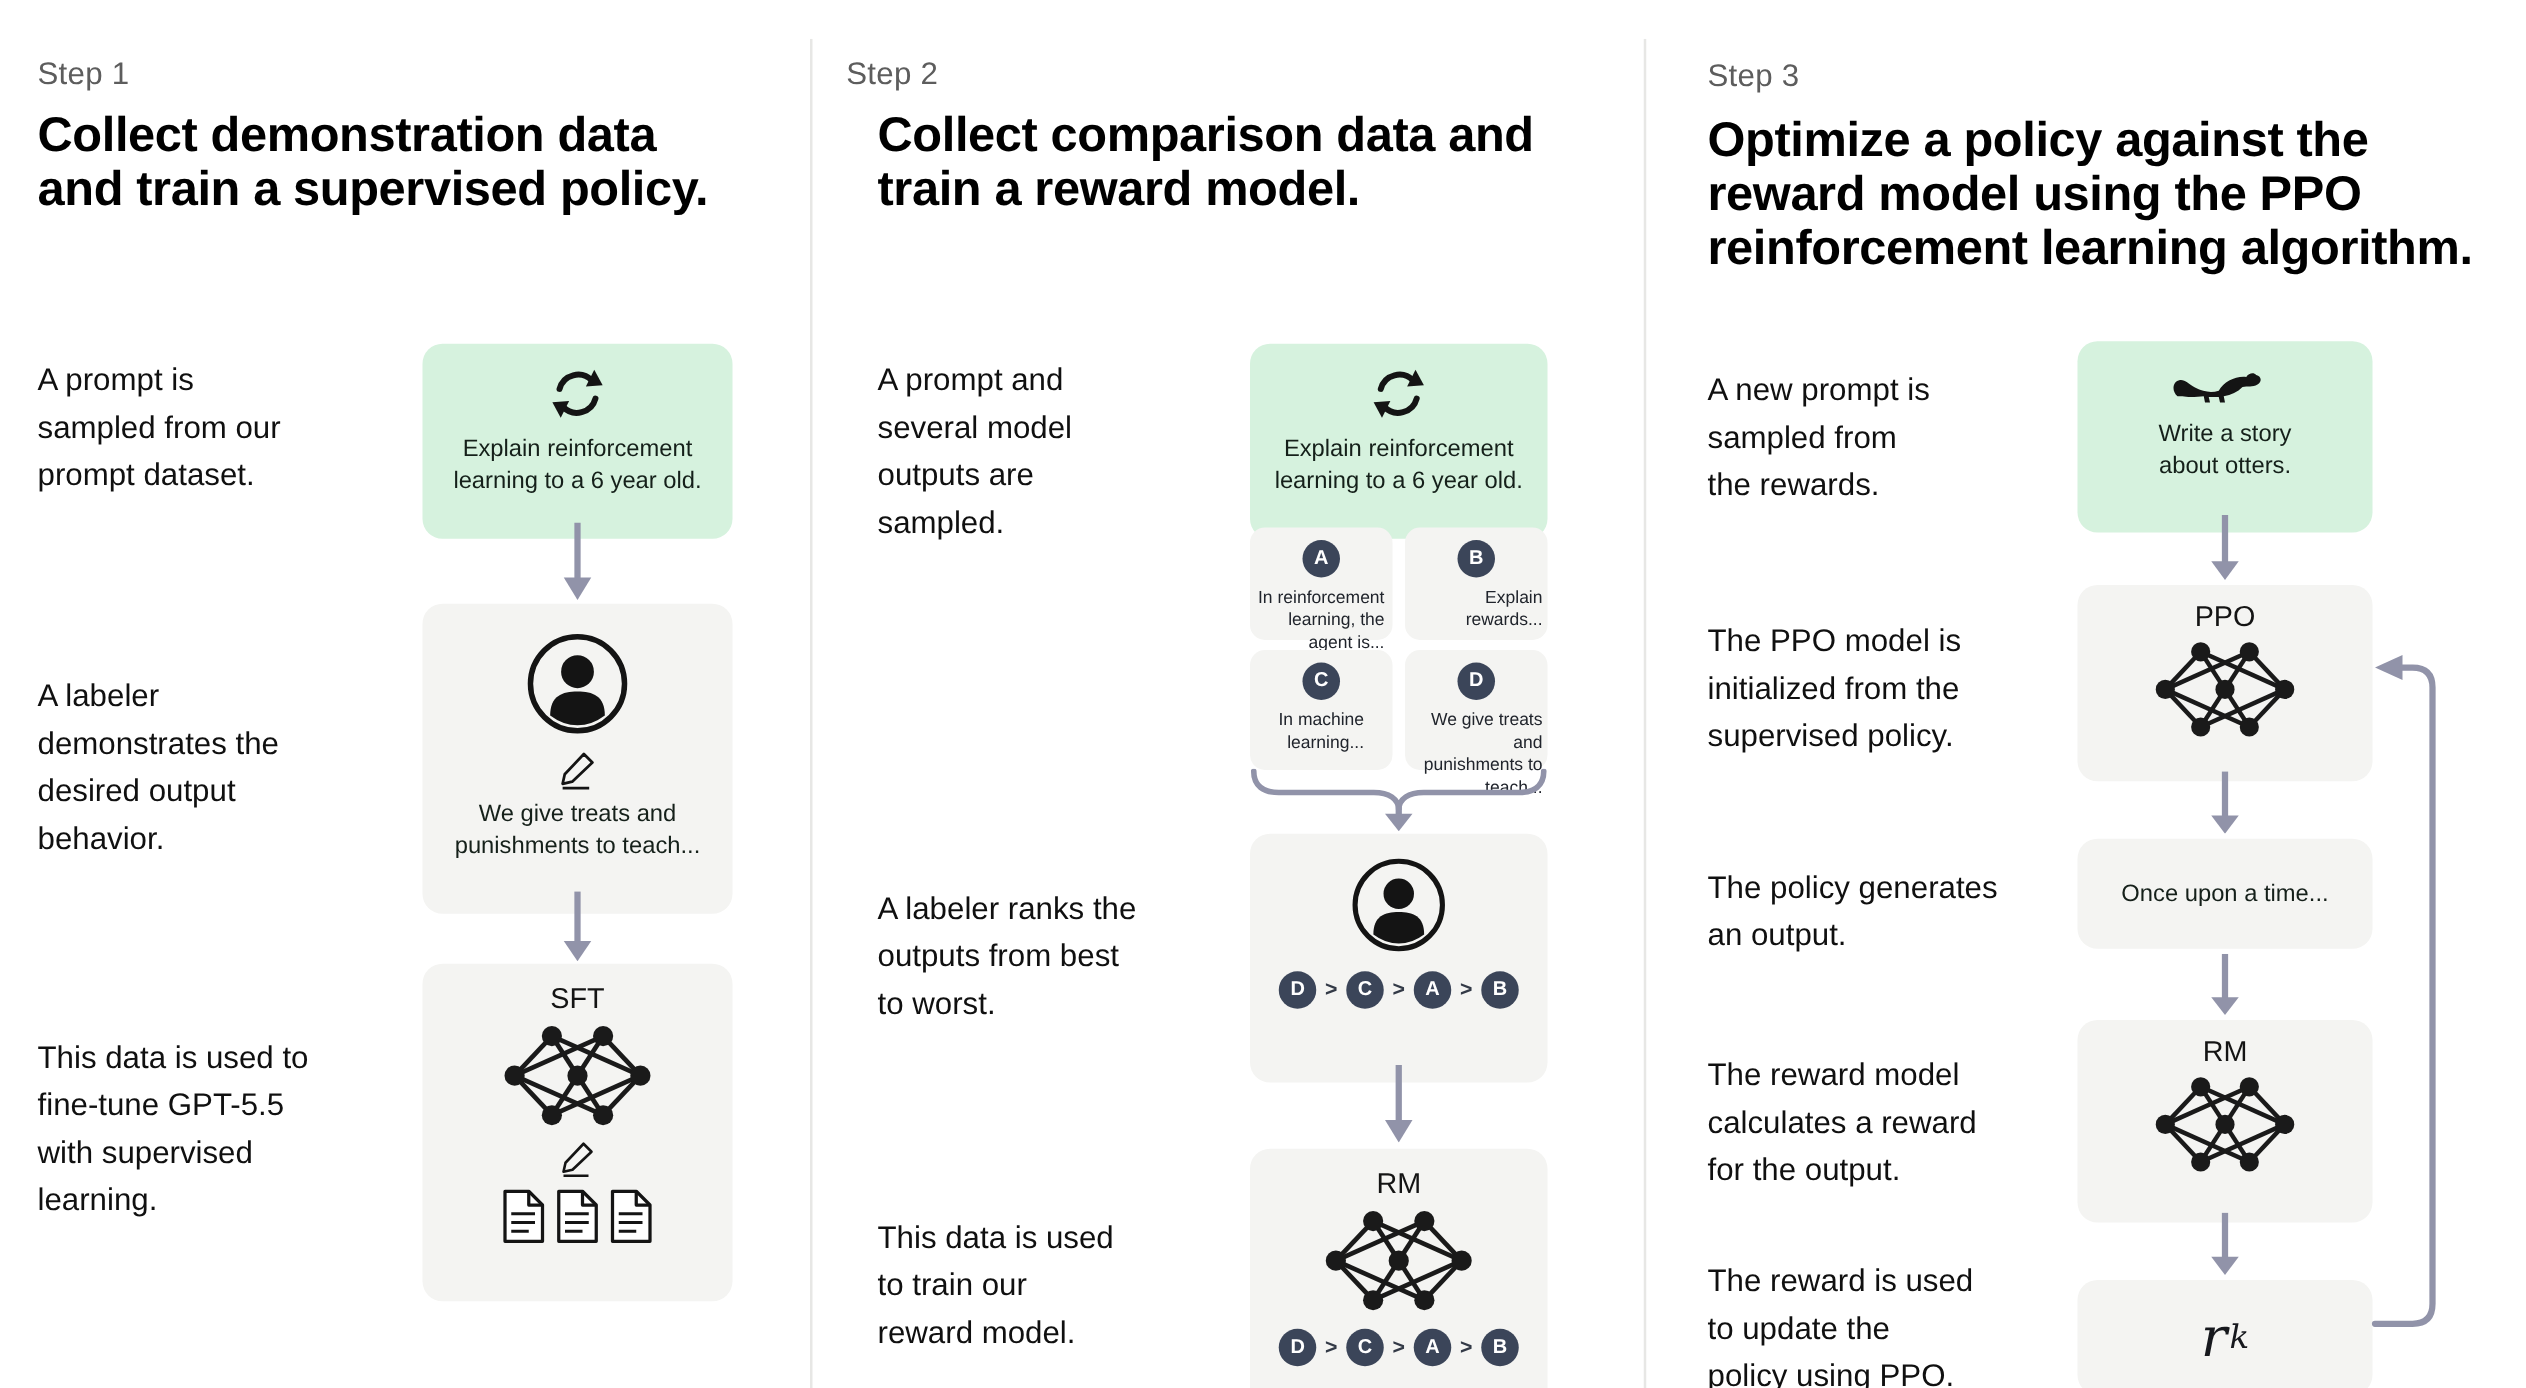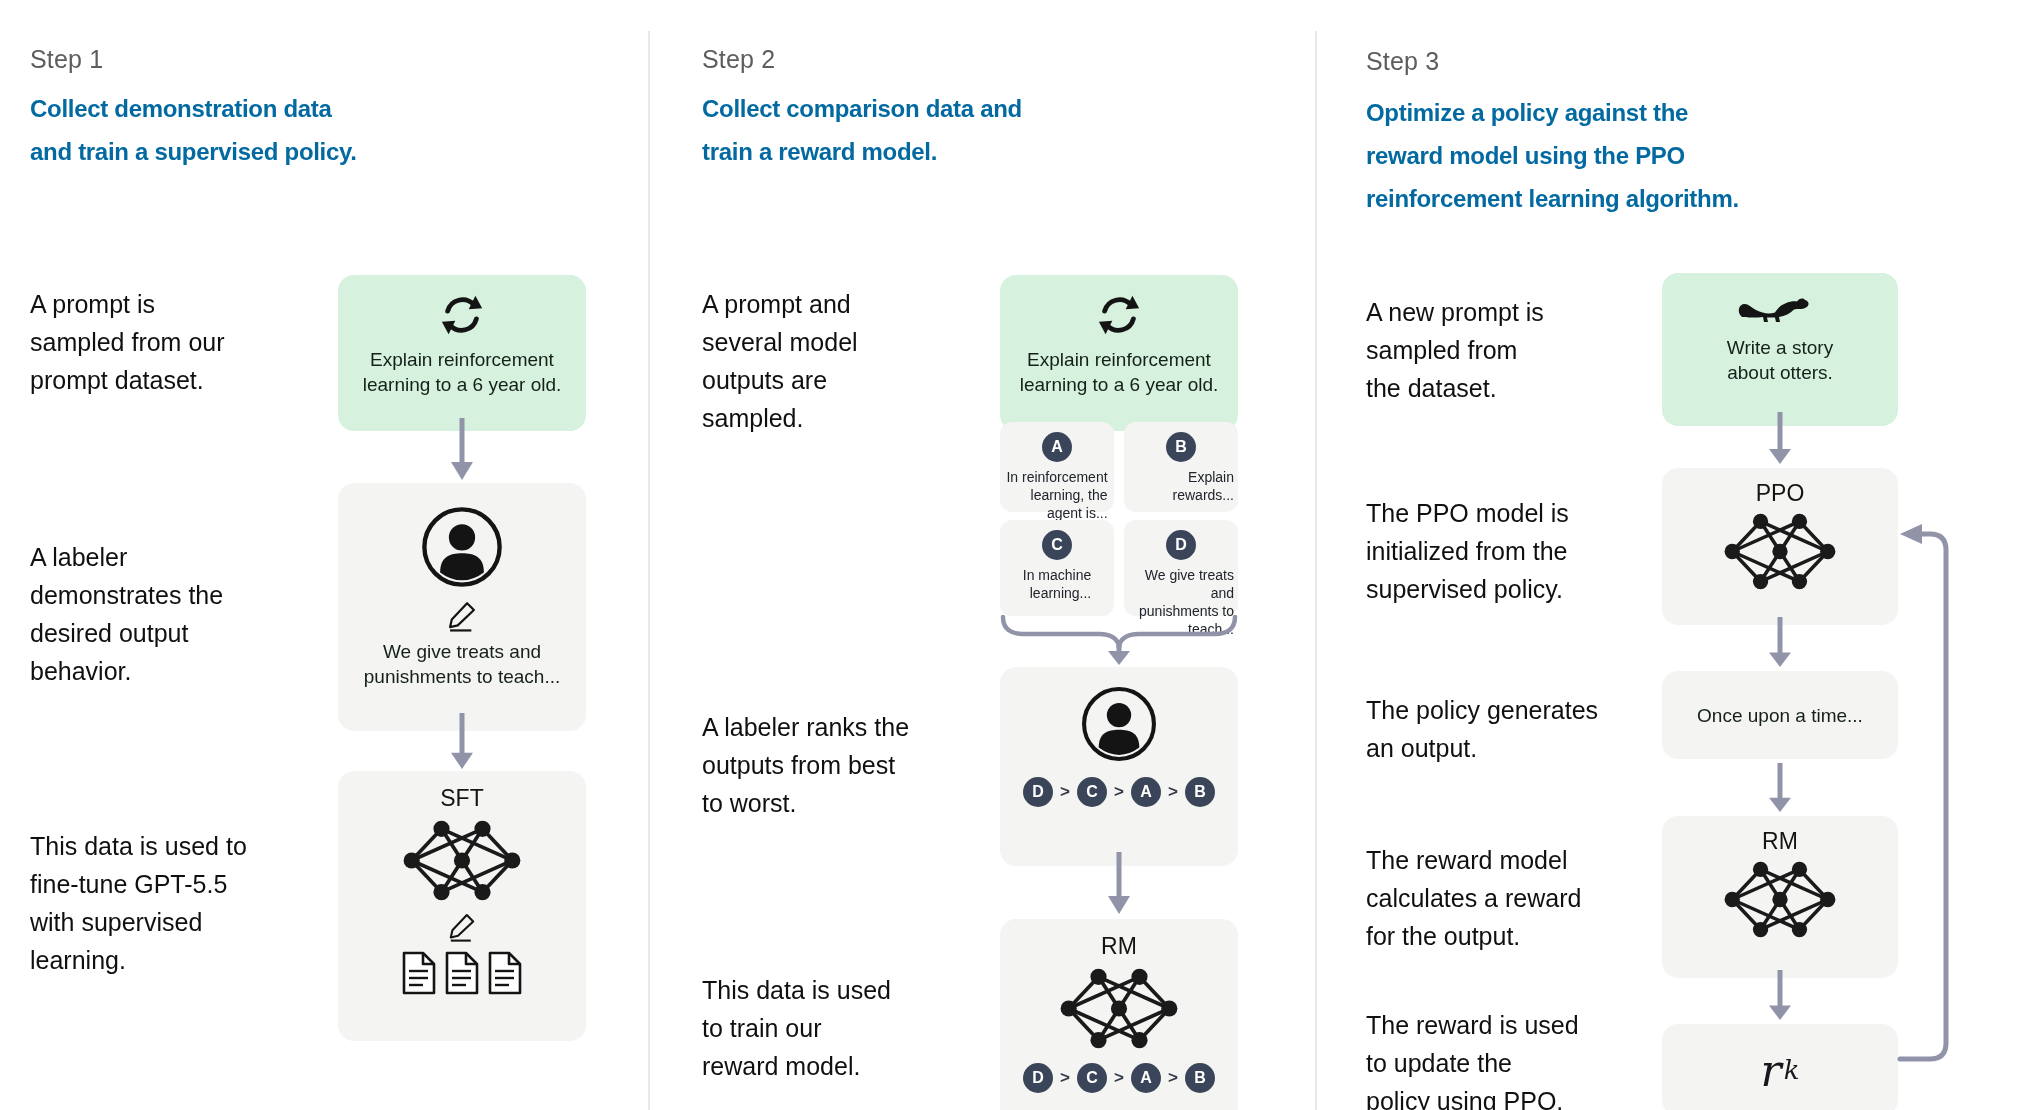--- a/index.html
+++ b/index.html
@@ -1,20 +1,20 @@
 <!DOCTYPE html>
 <html><head>
 <meta charset="utf-8">
 <style>
   html,body{margin:0;padding:0;background:#fff;}
   #canvas{position:relative;width:2021px;height:1110px;background:#ffffff;overflow:hidden;
           font-family:"Liberation Sans","DejaVu Sans",sans-serif;color:#111;margin-top:31px;}
   .divider{position:absolute;top:0;width:2px;height:1110px;background:#e7e7e5;}
   .step-label{position:absolute;font-size:25px;color:#5d5d5d;letter-spacing:.2px;}
-  .title{position:absolute;font-size:24px;font-weight:bold;line-height:43px;color:#0369a1;
+  .title{position:absolute;font-size:39px;font-weight:bold;line-height:43px;color:#000000;
          white-space:pre-line;letter-spacing:-.3px;}
   .annotation{position:absolute;font-size:25px;line-height:38px;color:#101010;white-space:pre-line;}
   .box{position:absolute;border-radius:16px;display:flex;flex-direction:column;align-items:center;}
   .green{background:#d6f2de;}
   .gray{background:#f4f4f2;}
   .box-text{font-size:19px;line-height:25px;text-align:center;color:#15201a;white-space:pre-line;}
   .model-label{font-size:23px;color:#141414;text-align:left;}
   .card{position:absolute;background:#f4f4f2;border-radius:12px;display:flex;flex-direction:column;align-items:center;}
   .card-text{font-size:14px;line-height:18px;text-align:right;color:#20242c;white-space:pre-line;margin-top:6px;padding:0 4px;}
   .badge{width:30px;height:30px;border-radius:50%;background:#3b4559;color:#fff;font-weight:bold;
@@ -165,21 +165,21 @@
             <use href="#doc"></use>
           </svg>
         <svg width="36" height="44">
             <use href="#doc"></use>
           </svg>
       </span>
     </div>
   </section>
 
   <section>
-    <div class="step-label" style="left:702px;top:14px">Step 2</div>
+    <div class="step-label" style="left:677px;top:14px">Step 2</div>
     <div class="title" style="left:702px;top:56px">Collect comparison data and
 train a reward model.</div>
 
     <div class="annotation" style="left:702px;top:254px;width:300px">A prompt and
 several model
 outputs are
 sampled.</div>
     <div class="annotation" style="left:702px;top:677px;width:300px">A labeler ranks the
 outputs from best
 to worst.</div>
@@ -266,21 +266,21 @@
   </section>
 
   <section>
     <div class="step-label" style="left:1366px;top:16px">Step 3</div>
     <div class="title" style="left:1366px;top:60px">Optimize a policy against the
 reward model using the PPO
 reinforcement learning algorithm.</div>
 
     <div class="annotation" style="left:1366px;top:262px;width:300px">A new prompt is
 sampled from
-the dataset.</div>
+the rewards.</div>
     <div class="annotation" style="left:1366px;top:463px;width:300px">The PPO model is
 initialized from the
 supervised policy.</div>
     <div class="annotation" style="left:1366px;top:660px;width:310px">The policy generates
 an output.</div>
     <div class="annotation" style="left:1366px;top:810px;width:300px">The reward model
 calculates a reward
 for the output.</div>
     <div class="annotation" style="left:1366px;top:975px;width:300px">The reward is used
 to update the

